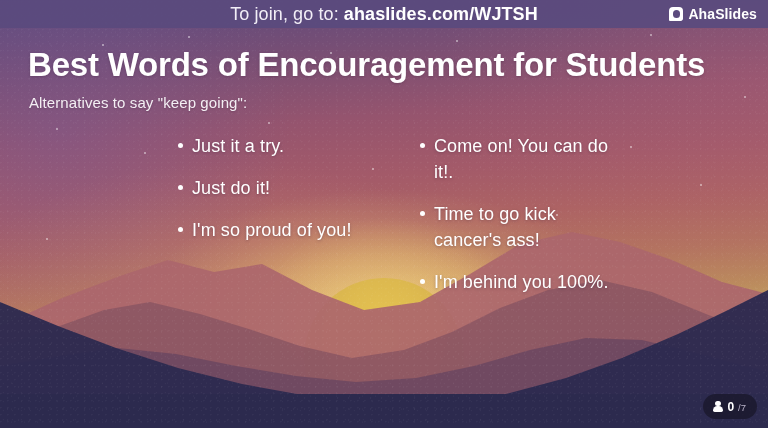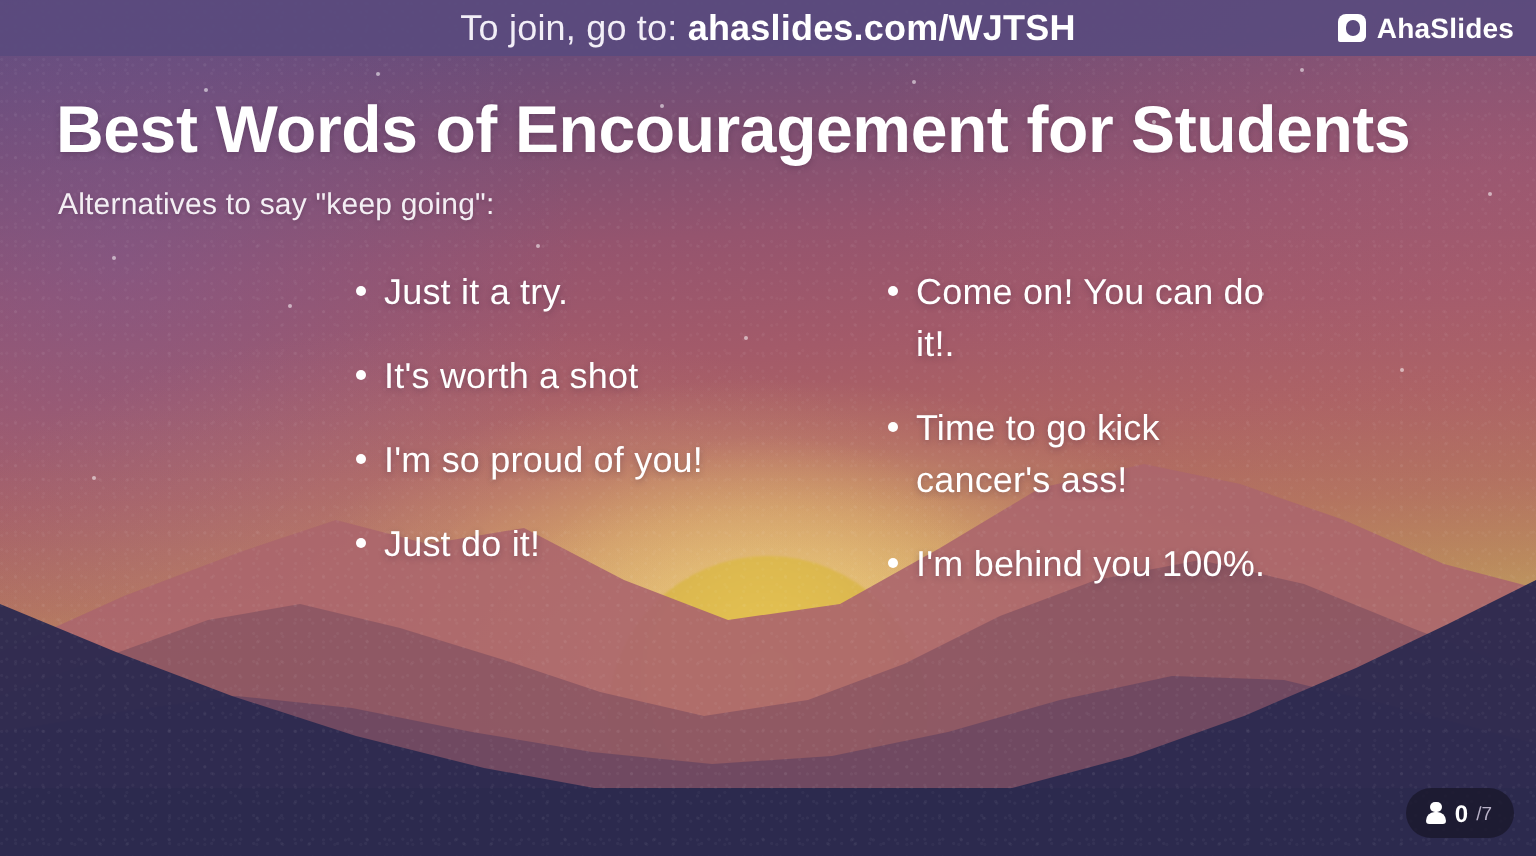--- a/index.html
+++ b/index.html
@@ -172,21 +172,21 @@
     letter-spacing:.1px;
     white-space:nowrap;
     text-shadow:0 1px 2px rgba(60,35,60,0.28);
   }
 
   .columns {
     position:absolute; left:0; top:105px; width:768px;
   }
   .col { position:absolute; top:0; }
   .col-left  { left:178px; width:215px; }
-  .col-right { left:444px; width:200px; }
+  .col-right { left:420px; width:200px; }
 
   ul.bullets { list-style:none; }
   ul.bullets li {
     position:relative;
     padding-left:14px;
     margin-bottom:16px;
     color:#ffffff;
     font-size:18px;
     line-height:26px;
     letter-spacing:.1px;
@@ -290,23 +290,22 @@
   </div>
 
   <div class="content">
     <div class="title">Best Words of Encouragement for Students</div>
     <div class="subtitle">Alternatives to say "keep going":</div>
 
     <div class="columns">
       <div class="col col-left">
         <ul class="bullets">
           <li>Just it a try.</li>
-          <li>It's worth a shot</li>
+          <li>Just do it!</li>
           <li>I'm so proud of you!</li>
-          <li>Just do it!</li>
         </ul>
       </div>
       <div class="col col-right">
         <ul class="bullets">
           <li>Come on! You can do it!.</li>
           <li>Time to go kick cancer's ass!</li>
           <li>I'm behind you 100%.</li>
         </ul>
       </div>
     </div>

